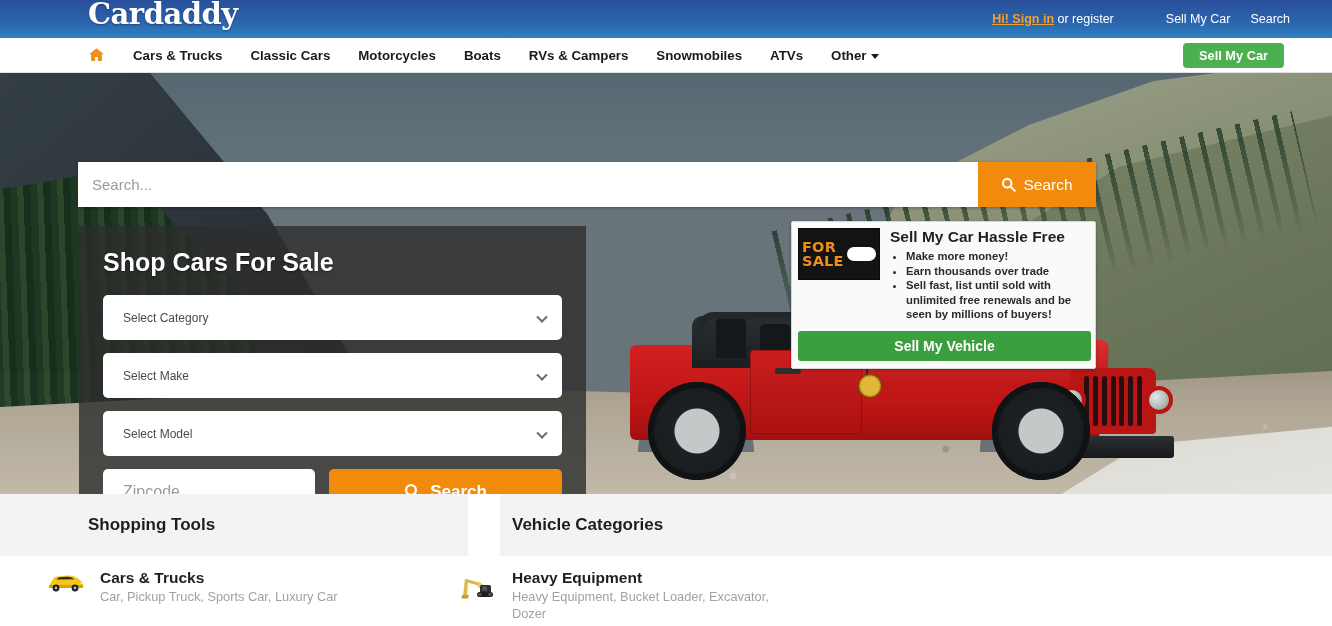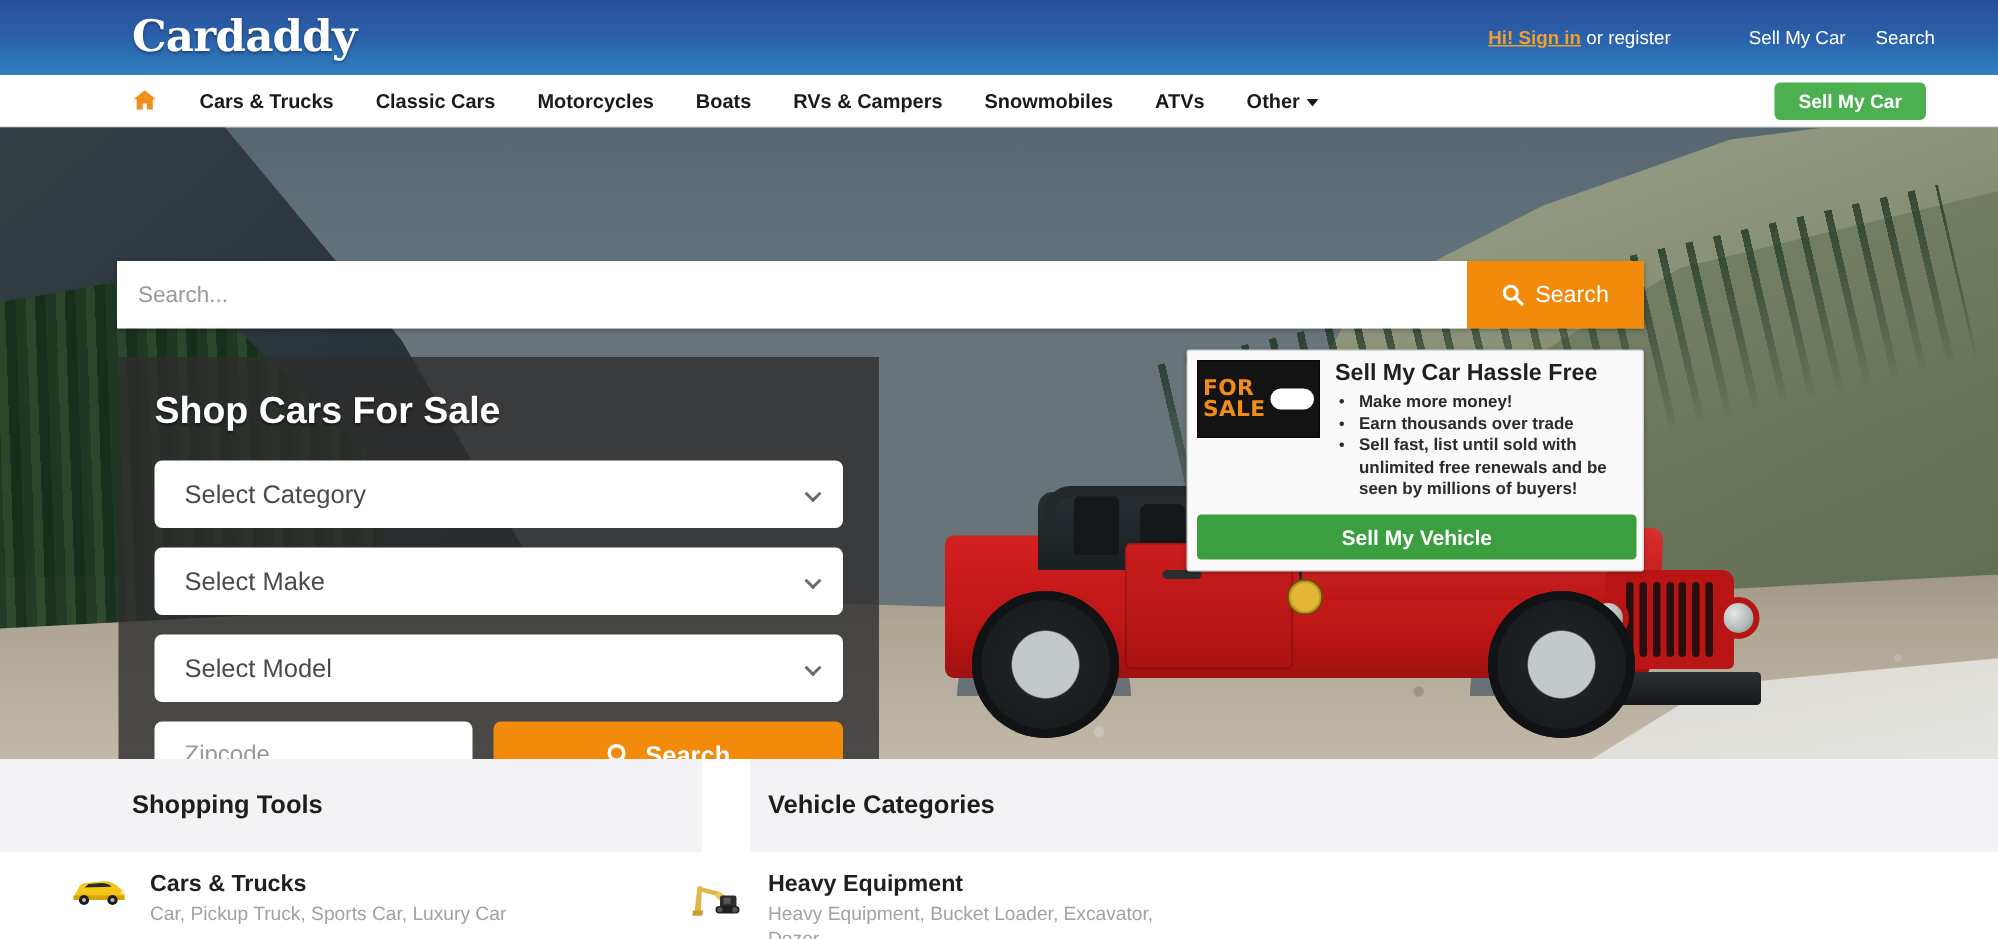--- a/index.html
+++ b/index.html
@@ -5,23 +5,23 @@
 <style>
   * { box-sizing: border-box; margin: 0; padding: 0; }
   html, body {
     width: 1332px; height: 626px;
     font-family: "Liberation Sans", sans-serif;
     overflow: hidden; background: #ffffff;
   }
 
   
   .topbar {
-    position: relative; width: 100%; height: 50px;
+    position: relative; width: 100%; height: 38px;
     background: linear-gradient(to bottom, #2a4f9b 0%, #2b63ac 55%, #2f80c2 100%);
-    display: flex; align-items: center;
+    display: flex; 
   }
   .brand {
     margin-left: 88px;
     color: #ffffff;
     font-family: "DejaVu Serif", serif;
     font-weight: bold;
     font-size: 29px;
     letter-spacing: -0.5px;
     text-shadow: 0 1px 2px rgba(0,0,0,.35);
     line-height: 1;
@@ -289,21 +289,21 @@
     padding: 22px 24px;
   }
   .shop-title {
     color: #ffffff; font-size: 25px; font-weight: bold;
     margin-bottom: 18px; text-shadow: 0 1px 2px rgba(0,0,0,.5);
   }
   .sel-wrap { position: relative; margin-bottom: 13px; }
   .sel {
     width: 100%; height: 45px;
     background: #ffffff; border: none; border-radius: 5px;
-    font-size: 17px; color: #4a4a4a;
+    font-size: 12px; color: #4a4a4a;
     padding: 0 34px 0 20px;
     font-family: "Liberation Sans", sans-serif;
     appearance: none; -webkit-appearance: none;
     cursor: pointer; outline: none;
   }
   .sel-chev {
     position: absolute; right: 16px; top: 50%;
     transform: translateY(-60%) rotate(45deg);
     width: 8px; height: 8px;
     border-right: 2px solid #6a6a6a; border-bottom: 2px solid #6a6a6a;

